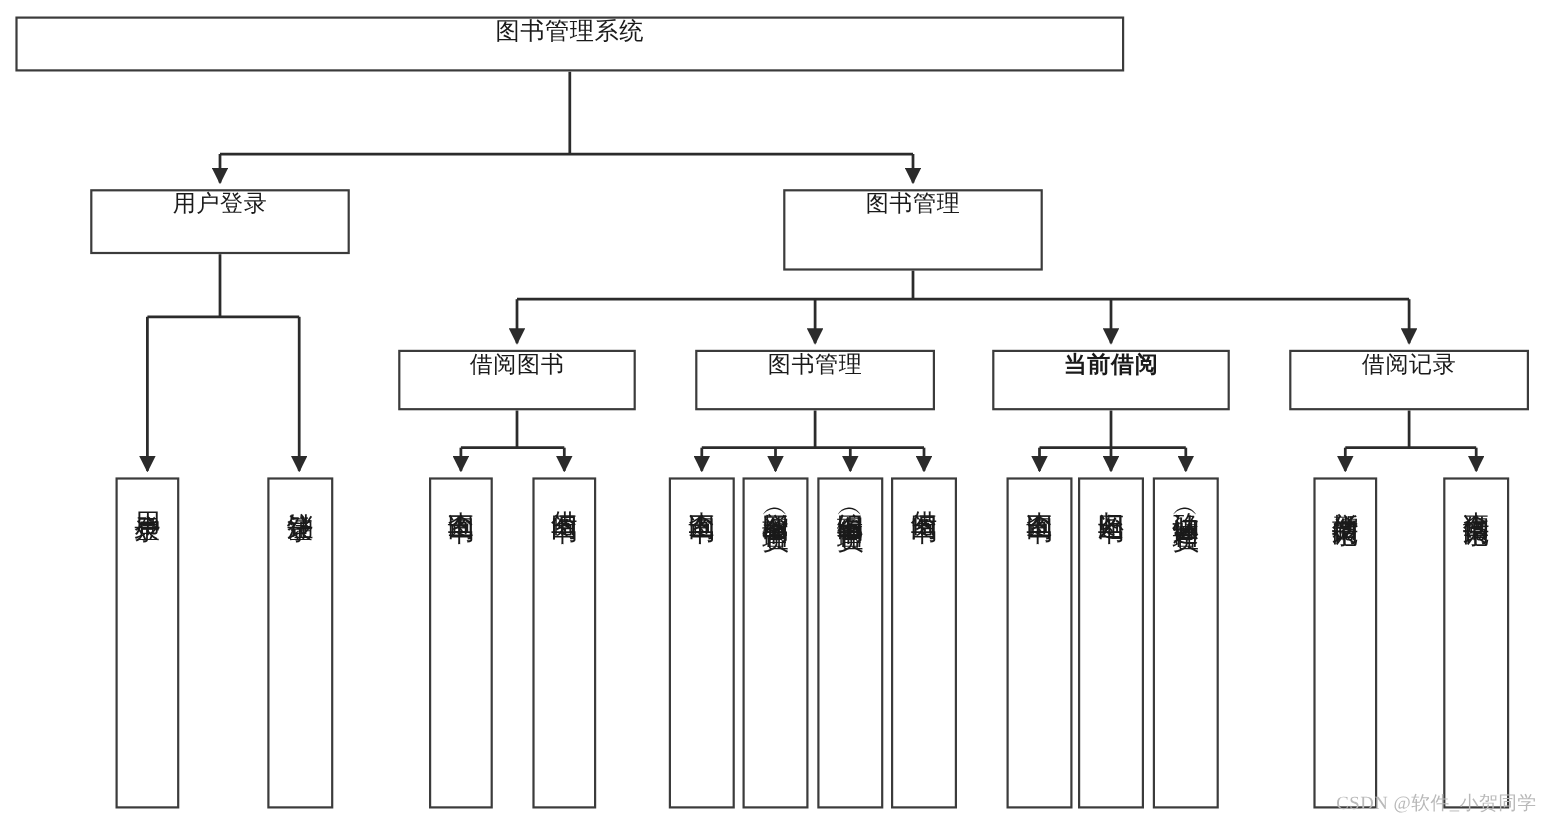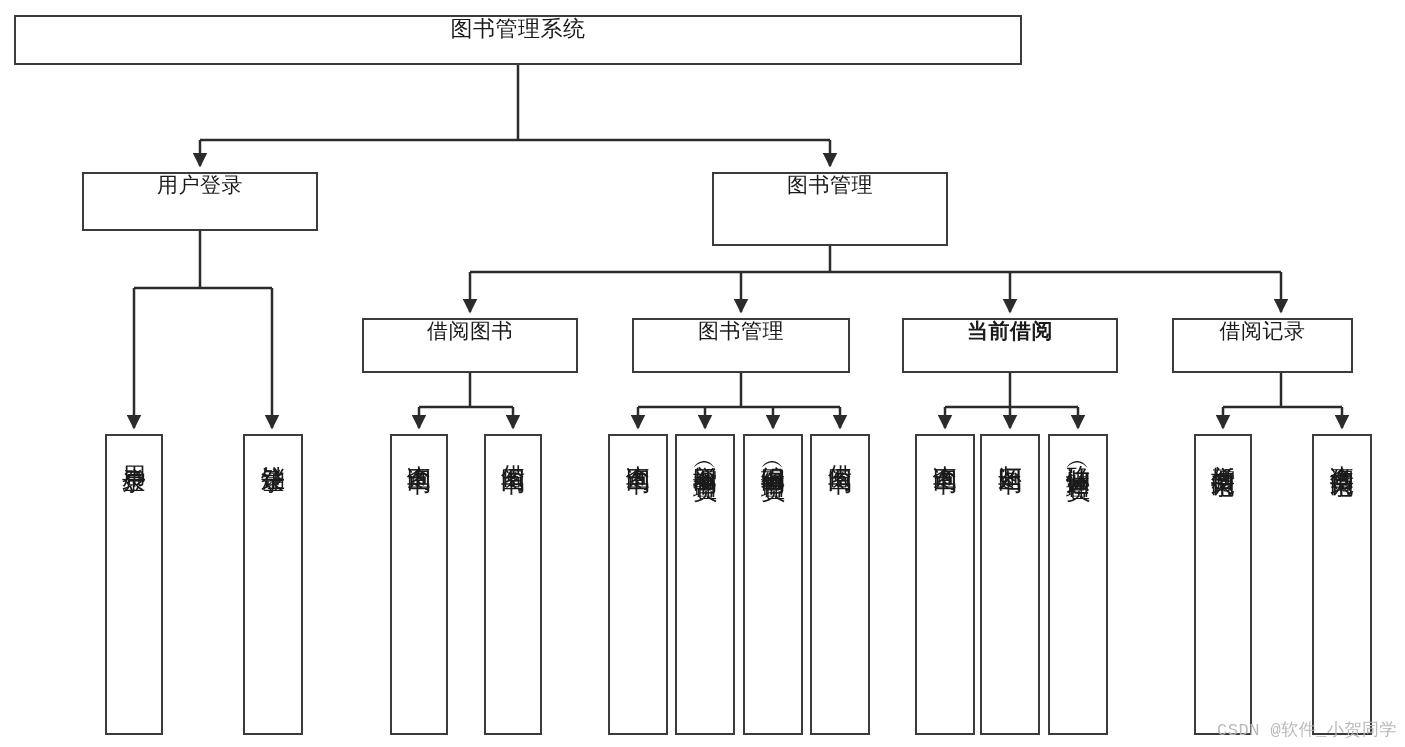--- a/index.html
+++ b/index.html
@@ -66,21 +66,21 @@
     white-space: nowrap;
   }
   .watermark {
     position: absolute;
     right: 8px;
     bottom: 6px;
     font-size: 17px;
     color: #b9b9b9;
     letter-spacing: 0.5px;
     white-space: nowrap;
-    font-family: Liberation Mono, monospace;
+    font-family: Liberation Serif, serif;
   }
 </style>
 </head>
 <body>
 
 <div id="diagram-root">
 
   <svg class="edges" viewBox="0 0 1405 747" xmlns="http://www.w3.org/2000/svg">
     <defs>
       <marker id="arrow" viewBox="0 0 10 10" refX="9" refY="5" markerWidth="6" markerHeight="6" orient="auto-start-reverse">
@@ -144,21 +144,21 @@
 
   <div class="node horiz" style="left:362px; top:318px; width:216px; height:55px;">
     <span class="node-label">借阅图书</span>
   </div>
   <div class="node horiz" style="left:632px; top:318px; width:218px; height:55px;">
     <span class="node-label">图书管理</span>
   </div>
   <div class="node horiz" style="left:902px; top:318px; width:216px; height:55px;font-weight:bold;">
     <span class="node-label">当前借阅</span>
   </div>
-  <div class="node horiz" style="left:1172px; top:318px; width:181px; height:55px;">
+  <div class="node horiz" style="left:1172px; top:318px; width:218px; height:55px;">
     <span class="node-label">借阅记录</span>
   </div>
 
   <div class="node vert" style="left:105px; top:434px; width:58px; height:301px;">
     <span class="node-label">用户登录</span>
   </div>
   <div class="node vert" style="left:243px; top:434px; width:60px; height:301px;">
     <span class="node-label">注销登录</span>
   </div>
 

